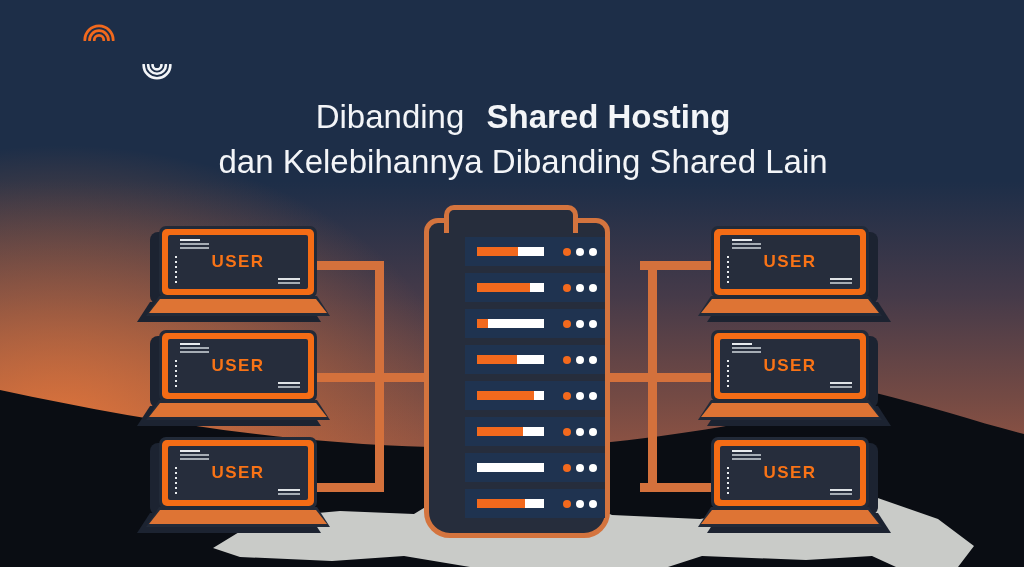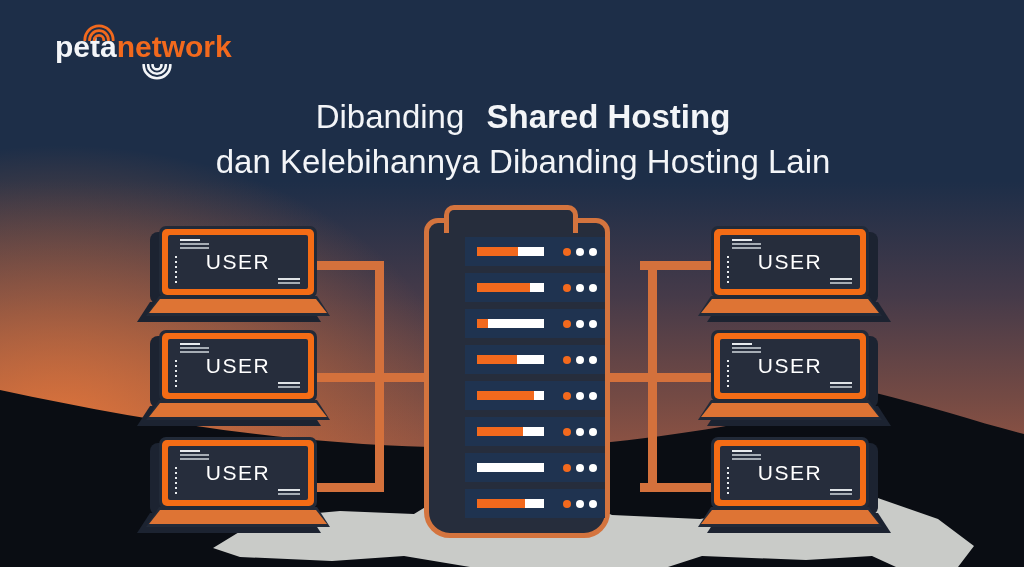--- a/index.html
+++ b/index.html
@@ -62,58 +62,55 @@
   .frame { width:100%; height:100%; background:#f46c15; border-radius:5px; padding:6px; }
   .display { position:relative; width:100%; height:100%; background:#262d3c; border-radius:2px; }
   .code-lines { position:absolute; left:12px; top:4px; }
   .code-lines span { display:block; height:2px; margin-bottom:2px; background:#a6adb5; }
   .code-lines span:nth-child(1) { width:20px; background:#e8ebee; }
   .code-lines span:nth-child(2) { width:29px; }
   .code-lines span:nth-child(3) { width:29px; }
   .dotted { position:absolute; left:7px; top:21px; width:2px; height:28px;
     background:repeating-linear-gradient(180deg, #e8ebee 0 2px, transparent 2px 5px); }
   .lap-label { position:absolute; left:50%; top:50%; transform:translate(-50%,-50%);
-    color:#ffffff; font-size:21px; font-weight:normal; letter-spacing:1.5px; }
+    color:#f97316; font-size:17px; font-weight:bold; letter-spacing:1.5px; }
   .br-lines { position:absolute; right:8px; bottom:5px; }
   .br-lines span { display:block; height:2px; margin-top:2px; background:#a6adb5; }
   .br-lines span:nth-child(1) { width:22px; background:#dfe3e6; }
   .br-lines span:nth-child(2) { width:22px; }
 </style>
 </head>
 <body>
 
 <div class="scene">
 
   <svg class="terrain" width="1024" height="567" viewBox="0 0 1024 567">
     <path d="M0,390 C140,420 280,443 430,447 L520,449 L520,567 L0,567 Z" fill="#0a0d13"></path>
     <path d="M450,452 C620,448 760,425 872,392 C930,406 980,423 1024,434 L1024,567 L450,567 Z" fill="#0a0d13"></path>
     <path d="M213,548 L262,518 L340,511 L414,514 L450,492 L560,492 L612,515 L700,519 L795,505 L872,496 L938,519 L974,546 L958,567 L896,567 L872,556 L806,560 L702,556 L668,567 L470,567 L404,556 L332,561 L240,557 Z" fill="#c9cbc8"></path>
   </svg>
 
-  <div class="logo">
-    <span class="p1">peta</span><span class="p2">network</span>
-  </div>
   <svg class="wifi-top" width="34" height="17" viewBox="0 0 36 18">
     <g fill="none" stroke="#f2691d" stroke-width="3" stroke-linecap="round">
       <path d="M13,17 A5,5 0 0 1 23,17"></path>
       <path d="M8,17 A10,10 0 0 1 28,17"></path>
       <path d="M3,17 A15,15 0 0 1 33,17"></path>
     </g>
   </svg>
   <svg class="wifi-bot" width="32" height="16" viewBox="0 0 36 18">
     <g fill="none" stroke="#f3f5f8" stroke-width="3" stroke-linecap="round">
       <path d="M13,1 A5,5 0 0 0 23,1"></path>
       <path d="M8,1 A10,10 0 0 0 28,1"></path>
       <path d="M3,1 A15,15 0 0 0 33,1"></path>
     </g>
   </svg>
 
   <div class="headline">
     <div><span>Dibanding</span>&nbsp;<b>Shared Hosting</b></div>
-    <div>dan Kelebihannya Dibanding Hosting Lain</div>
+    <div>dan Kelebihannya Dibanding Shared Lain</div>
   </div>
 
   <div class="cable" style="left:300px; top:261px; width:84px;  height:9px;"></div>
   <div class="cable" style="left:300px; top:373px; width:128px; height:9px;"></div>
   <div class="cable" style="left:300px; top:483px; width:84px;  height:9px;"></div>
   <div class="cable" style="left:375px; top:261px; width:9px;   height:231px;"></div>
   <div class="cable" style="left:640px; top:261px; width:84px;  height:9px;"></div>
   <div class="cable" style="left:600px; top:373px; width:124px; height:9px;"></div>
   <div class="cable" style="left:640px; top:483px; width:84px;  height:9px;"></div>
   <div class="cable" style="left:648px; top:261px; width:9px;   height:231px;"></div>

